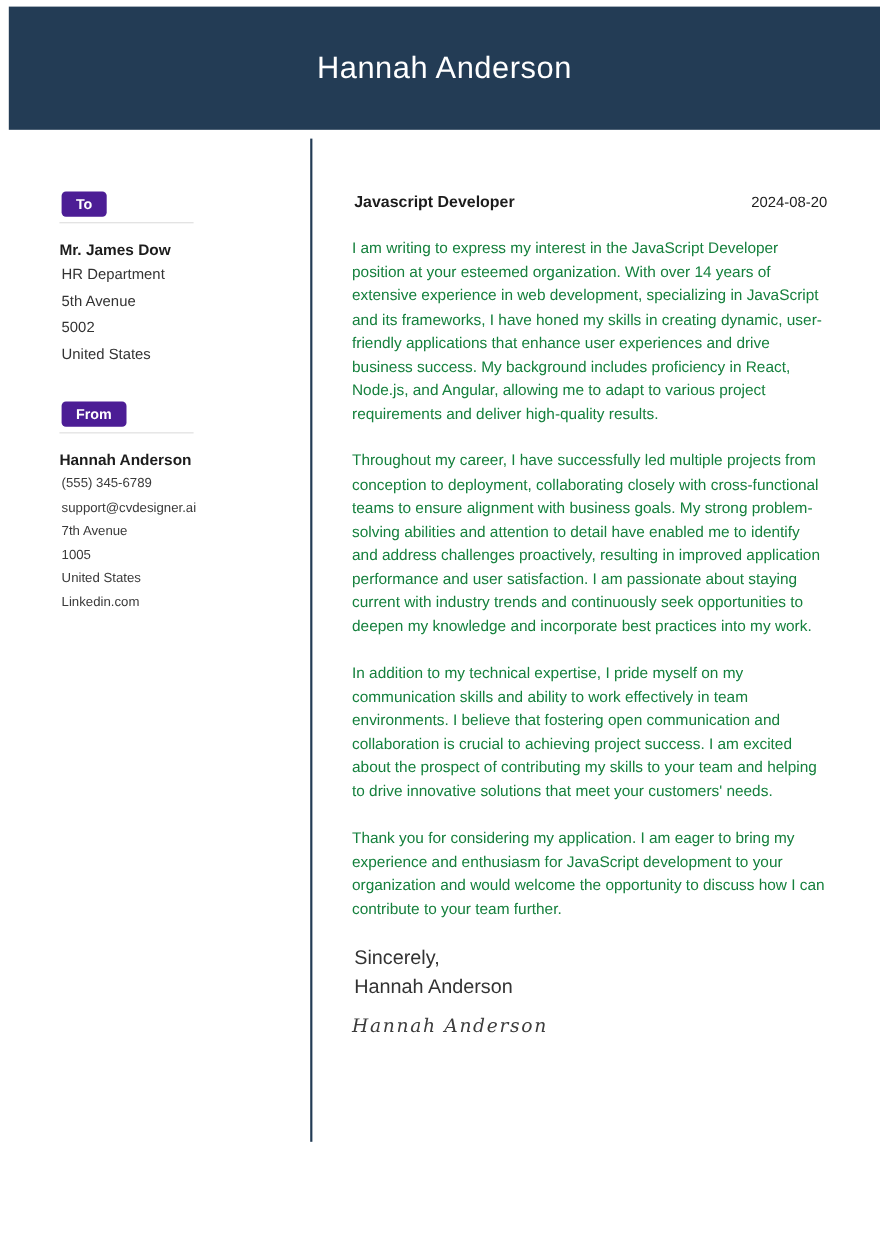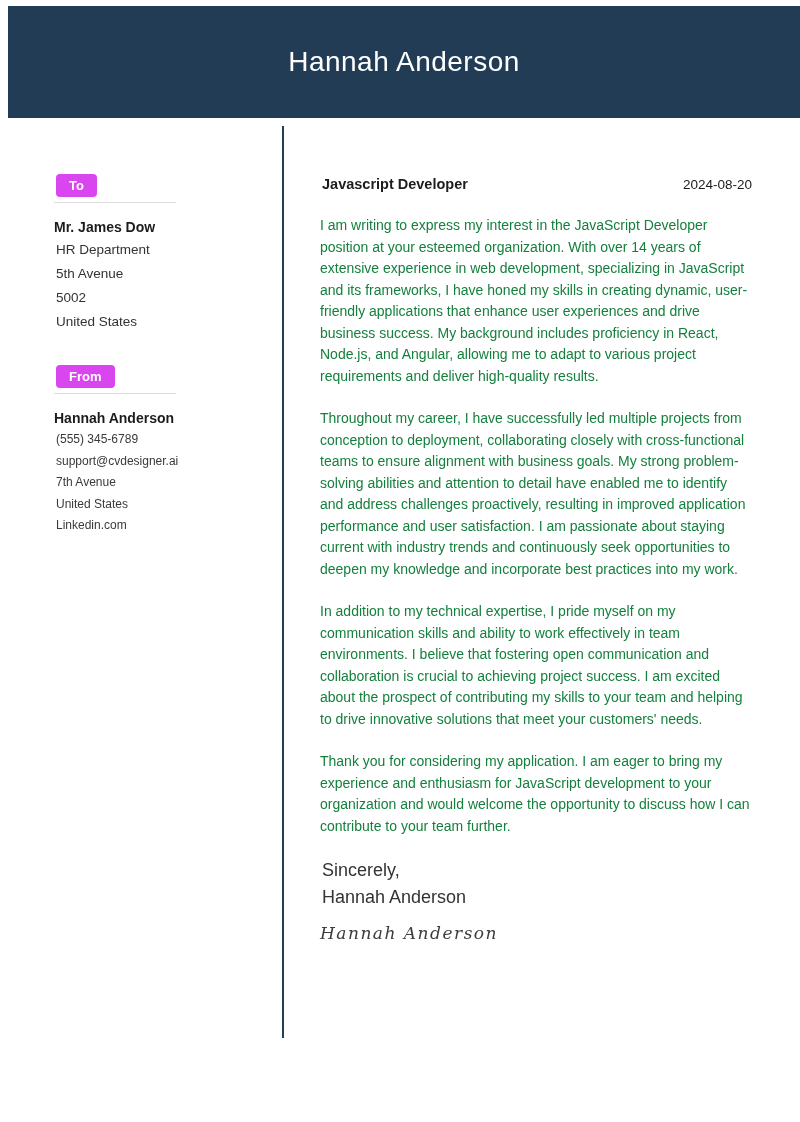--- a/index.html
+++ b/index.html
@@ -44,21 +44,21 @@
     flex: 1;
     padding: 50px 42px 0 30px;
   }
   .badge-row {
     width: 122px;
     border-bottom: 1px solid #dddddd;
     padding-bottom: 3px;
   }
   .badge {
     display: inline-block;
-    background: #d946ef;
+    background: #4c1d95;
     color: #ffffff;
     font-size: 13px;
     font-weight: 700;
     padding: 4px 13px;
     border-radius: 4px;
   }
   .to-name, .from-name {
     font-weight: 700;
     font-size: 14px;
     margin-top: 16px;
@@ -144,20 +144,21 @@
 
       <div class="from-section">
         <div class="badge-row">
           <span class="badge">From</span>
         </div>
         <div class="from-name">Hannah Anderson</div>
         <div class="from-block">
           <div class="from-line">(555) 345-6789</div>
           <div class="from-line">support@cvdesigner.ai</div>
           <div class="from-line">7th Avenue</div>
+          <div class="from-line">1005</div>
           <div class="from-line">United States</div>
           <div class="from-line">Linkedin.com</div>
         </div>
       </div>
 
     </aside>
 
     <div class="divider"></div>
 
     <main class="main">

